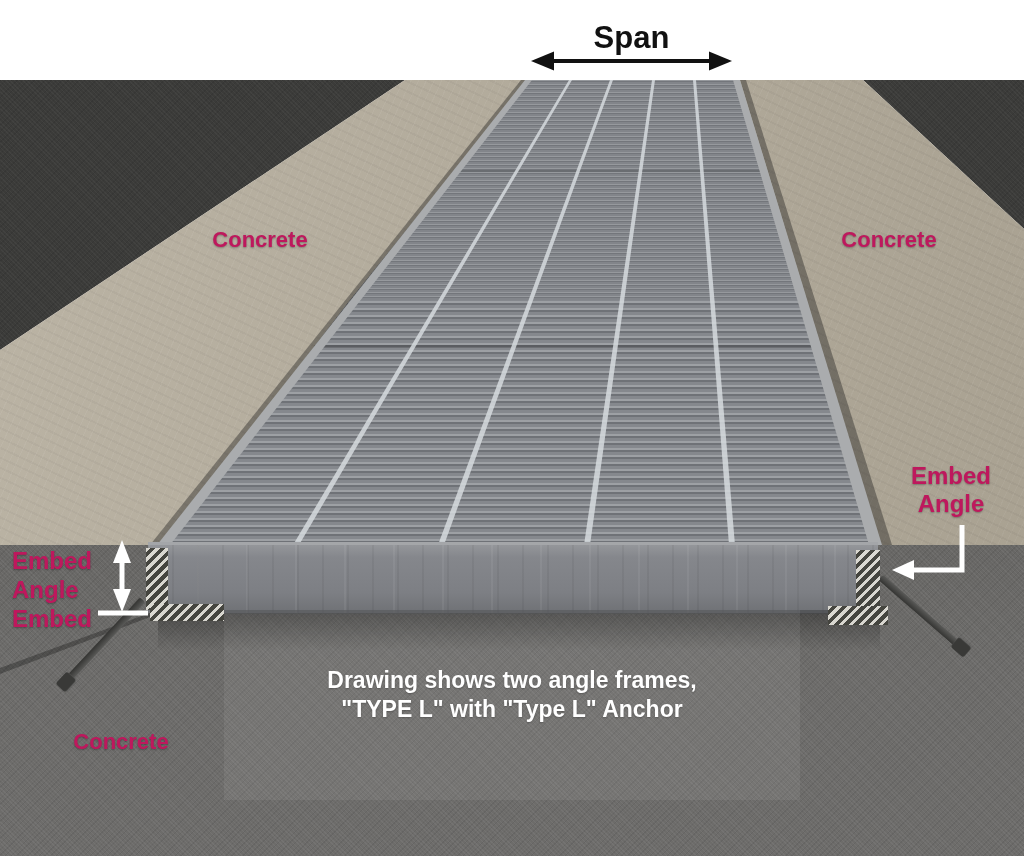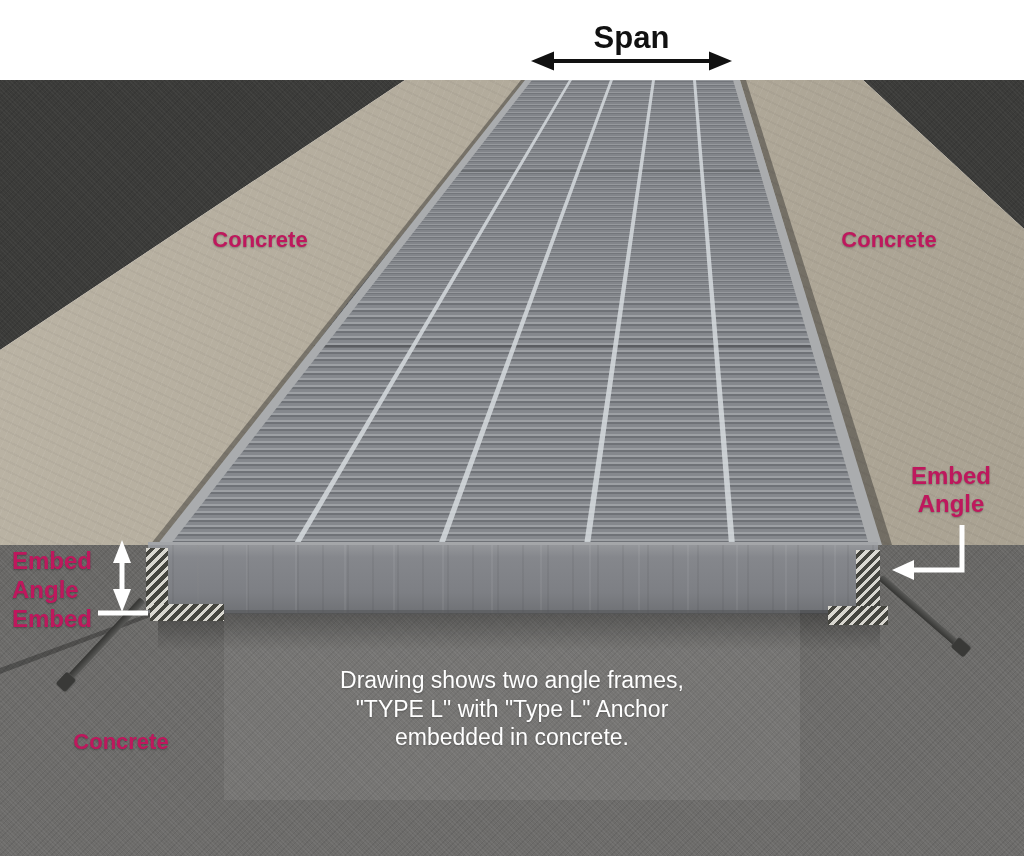--- a/index.html
+++ b/index.html
@@ -109,21 +109,21 @@
   .bolt-right .shaft{width:100px;}
   .bolt-right .head{left:98px;}
 
   
   .caption-panel{
     position:absolute;left:224px;top:610px;width:576px;height:190px;
     background:rgba(255,255,255,.065);
   }
   .caption-text{
     position:absolute;left:224px;top:666px;width:576px;
-    color:#ffffff;font-weight:400;font-size:23px;line-height:28.5px;text-align:center;
+    color:#ffffff;font-weight:700;font-size:23px;line-height:28.5px;text-align:center;
     text-shadow:0 1px 2px rgba(0,0,0,.25);
   }
 
   
   .lbl{position:absolute;color:#be185d;font-weight:700;text-shadow:0 1px 2px rgba(0,0,0,.3);}
   .lbl-span{left:560px;top:20px;width:143px;text-align:center;color:#111111;font-size:31px;text-shadow:none;}
   .lbl-concrete-left{left:210px;top:227px;width:100px;text-align:center;font-size:22px;}
   .lbl-concrete-right{left:839px;top:227px;width:100px;text-align:center;font-size:22px;}
   .lbl-concrete-bottom{left:68px;top:729px;width:106px;text-align:center;font-size:22px;}
   .lbl-depth{left:12px;top:546px;width:112px;font-size:24px;line-height:29px;text-align:left;}
@@ -170,21 +170,20 @@
   <div class="band-bottom-lip"></div>
   <div class="hatch hatch-endcap-left"></div>
   <div class="hatch hatch-endcap-right"></div>
   <div class="hatch hatch-under-left"></div>
   <div class="hatch hatch-under-right"></div>
 
   <div class="caption-panel"></div>
   <div class="caption-text">
     <div>Drawing shows two angle frames,</div>
     <div>"TYPE L" with "Type L" Anchor</div>
-    <div>embedded in concrete.</div>
   </div>
 
   <div class="lbl lbl-span">Span</div>
   <div class="lbl lbl-concrete-left">Concrete</div>
   <div class="lbl lbl-concrete-right">Concrete</div>
   <div class="lbl lbl-concrete-bottom">Concrete</div>
   <div class="lbl lbl-depth">
     <div>Embed</div>
     <div>Angle</div>
     <div>Embed</div>

